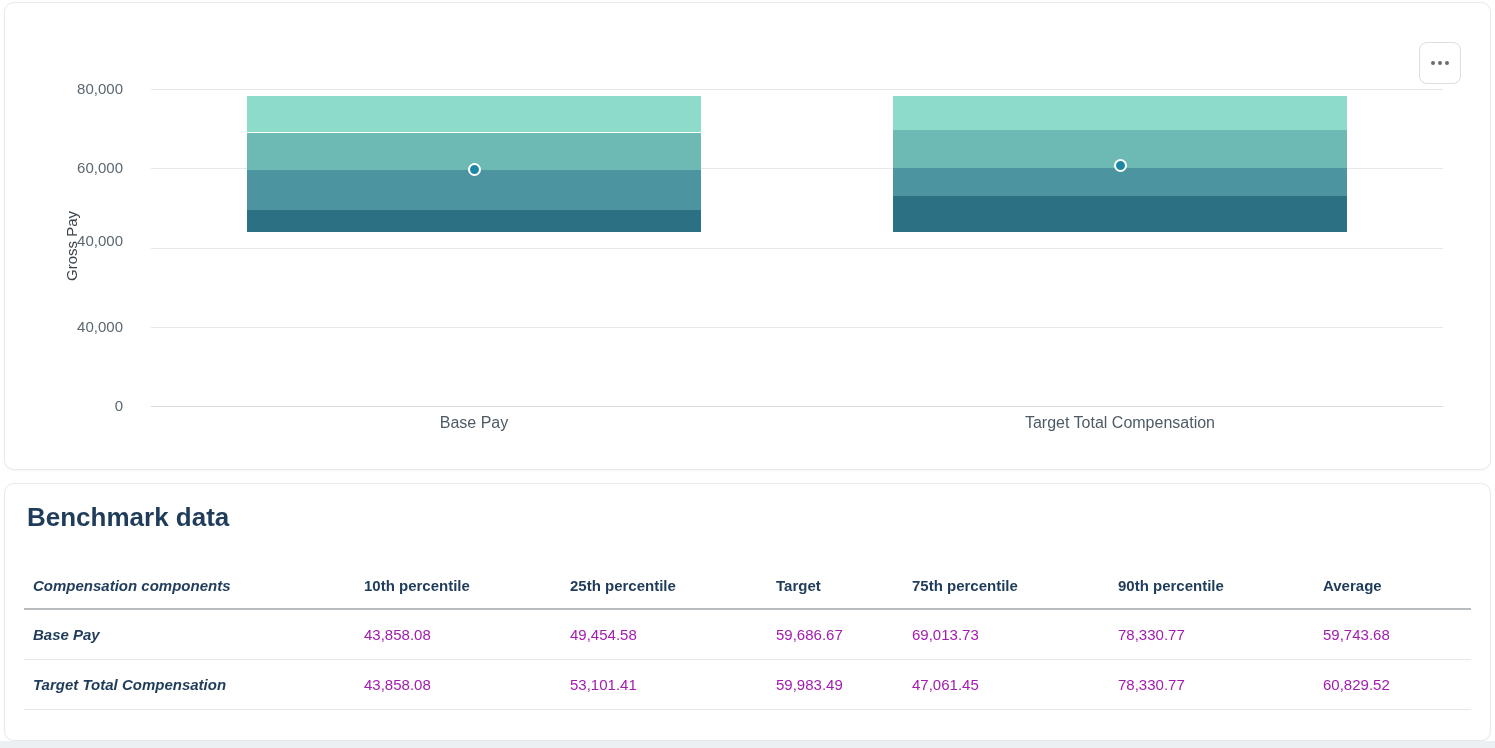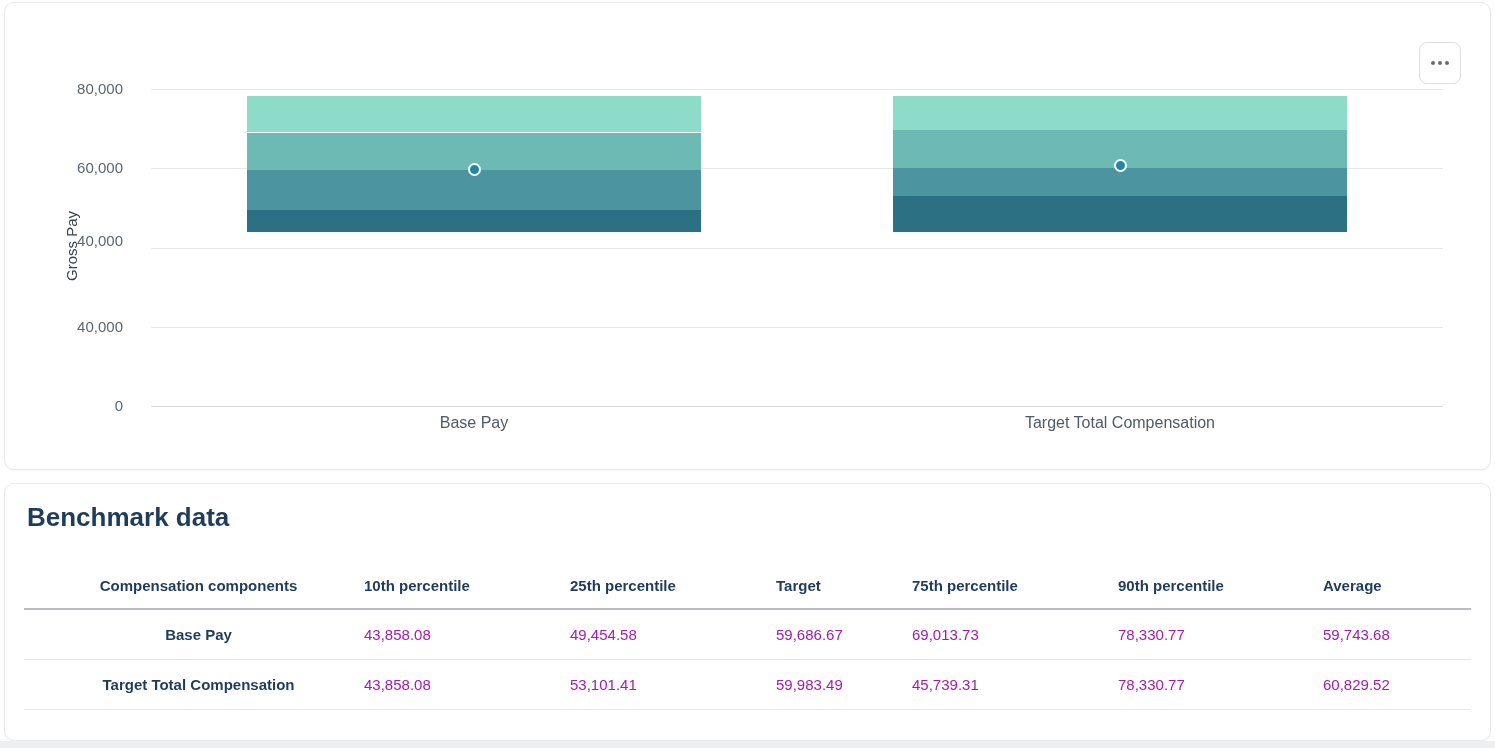--- a/index.html
+++ b/index.html
@@ -89,21 +89,21 @@
     font-size: 15px; line-height: 19px;
     text-align: left;
     white-space: nowrap; overflow: hidden;
   }
   .bench-table thead th {
     color: #1f3c5a; font-weight: 700;
     padding: 13px 0;
     border-bottom: 2px solid #babdbf;
   }
   .bench-table thead th:first-child,
-  .bench-table tbody th { text-align: center; padding-left: 9px; }
+  .bench-table tbody th { text-align: left; padding-left: 9px; font-style: italic; }
   .bench-table thead th:last-child,
   .bench-table td:last-child { padding-right: 13px; }
   .bench-table tbody th {
     color: #1f3c5a; font-weight: 700;
     padding: 15px 0 15px 9px;
   }
   .bench-table td { color: #a21caf; padding: 15px 0; }
   .bench-table tbody tr { border-bottom: 1px solid #e5e7e9; }
 </style>
 </head>
@@ -177,21 +177,21 @@
           <td>59,686.67</td>
           <td>69,013.73</td>
           <td>78,330.77</td>
           <td>59,743.68</td>
         </tr>
         <tr>
           <th>Target Total Compensation</th>
           <td>43,858.08</td>
           <td>53,101.41</td>
           <td>59,983.49</td>
-          <td>45,739.31</td>
+          <td>47,061.45</td>
           <td>78,330.77</td>
           <td>60,829.52</td>
         </tr>
       </tbody>
     </table>
   </section>
 
   <div class="bottom-strip"></div>
 </div>
 

